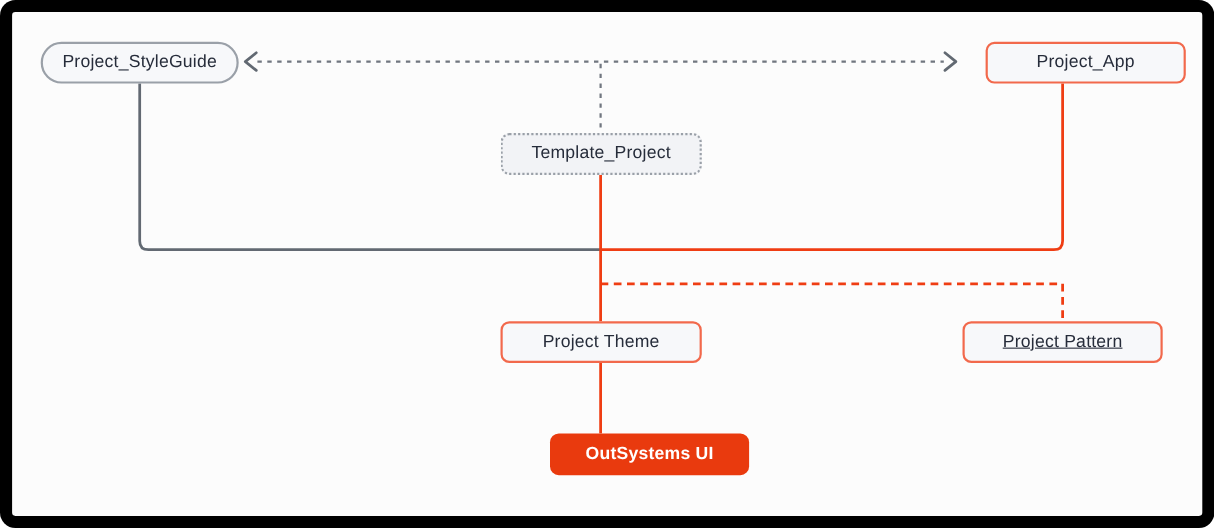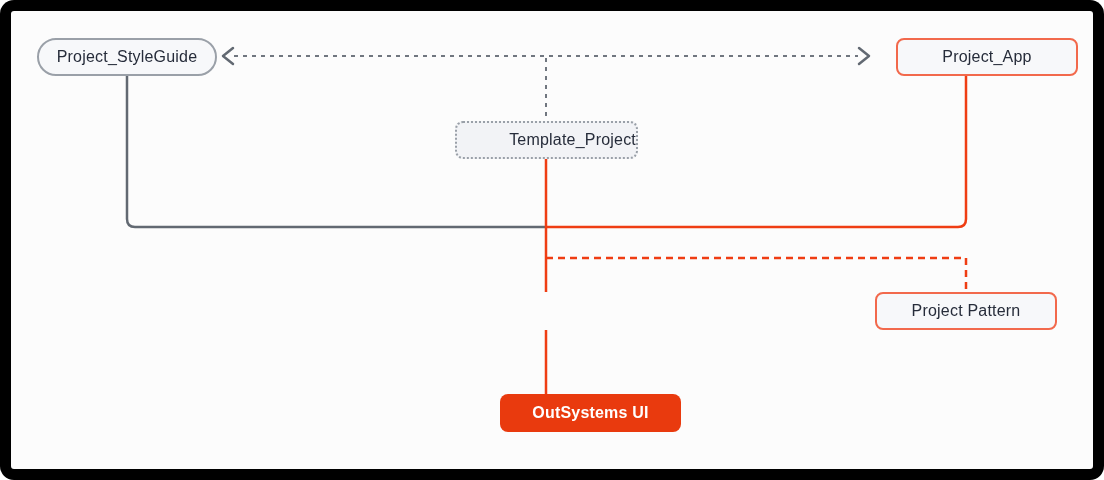--- a/index.html
+++ b/index.html
@@ -62,28 +62,28 @@
     height: 38px;
     border-radius: 8px;
     background: var(--node-fill, #f7f8fa);
     color: var(--text, #262c3a);
     font-size: 16px;
     letter-spacing: 0.2px;
     z-index: 2;
   }
   .n-gray     { border: 2px solid var(--gray-border, #9aa0a8); }
   .n-orange   { border: 2px solid var(--orange-border, #f2694c); }
-  .n-dotted   { border: 2px dotted var(--gray-border, #9aa0a8); background: var(--template-fill, #f2f3f6); justify-content: flex-end; }
+  .n-dotted   { border: 2px dotted var(--gray-border, #9aa0a8); background: var(--template-fill, #f2f3f6); }
   .n-filled   { background: var(--osui-fill, #e93a0e); color: var(--osui-text, #fff); font-weight: 700; border: none; margin-left: 44px; }
 
   .n-styleguide { left: 37px;  top: 38px;  width: 180px; border-radius: 19px; }
   .n-app        { left: 875px; top: 38px;  width: 182px; margin-left: 21px; }
   .n-template   { left: 455px; top: 121px; width: 183px; }
   .n-theme      { left: 455px; top: 292px; width: 183px; }
-  .n-pattern    { left: 875px; top: 292px; width: 182px; }
+  .n-pattern    { left: 875px; top: 292px; width: 182px; text-decoration: underline; }
   .n-osui       { left: 456px; top: 394px; width: 181px; }
 </style>
 </head>
 <body>
 
 <div class="frame">
 
   <svg class="wires" viewBox="0 0 1104 480" xmlns="http://www.w3.org/2000/svg">
 
     <path class="wire-gray-dashed" d="M234,56 L858,56"></path>
@@ -108,20 +108,23 @@
   </div>
 
   <div class="node n-orange n-app">
     <span>Project_App</span>
   </div>
 
   <div class="node n-dotted n-template">
     <span>Template_Project</span>
   </div>
 
+  <div class="node n-orange n-theme">
+    <span>Project Theme</span>
+  </div>
 
   <div class="node n-orange n-pattern">
     <span>Project Pattern</span>
   </div>
 
   <div class="node n-filled n-osui">
     <span>OutSystems UI</span>
   </div>
 
 </div>

